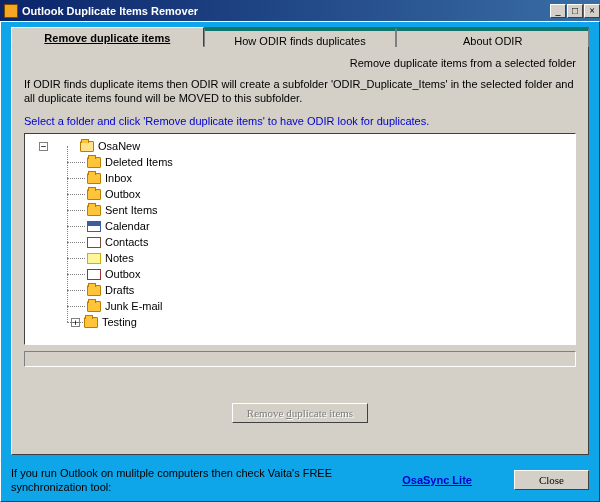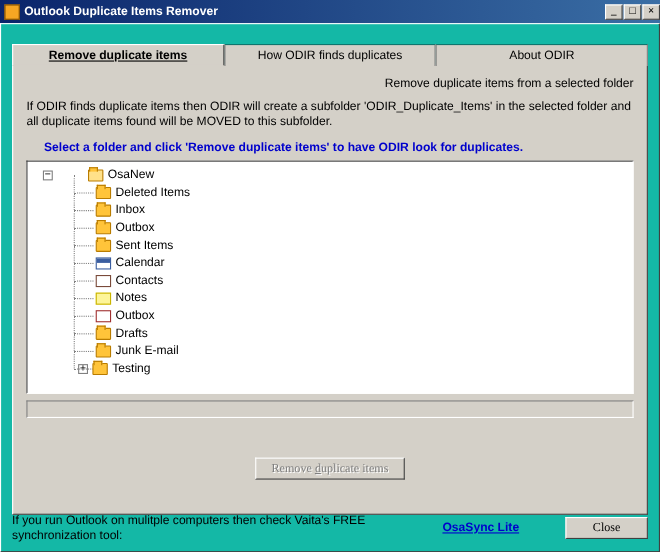--- a/index.html
+++ b/index.html
@@ -34,43 +34,43 @@
     background: #d4d0c8;
     border-top: 1px solid #fff;
     border-left: 1px solid #fff;
     border-right: 1px solid #404040;
     border-bottom: 1px solid #404040;
     font: bold 10px/12px Tahoma;
     text-align: center;
     color: #000;
   }
   .client {
-    background: #14b8a6;
+    background: #0ea5e9;
     border-top: 1px solid #fff;
     border-left: 1px solid #fff;
     border-right: 1px solid #404040;
     border-bottom: 1px solid #404040;
     height: 481px;
-    padding: 17px 10px 6px 10px;
+    padding: 4px 10px 6px 10px;
     position: relative;
   }
   
   .tabstrip {
     display: flex;
     gap: 0;
     position: relative;
     top: 1px;
     z-index: 2;
   }
   .tab {
     flex: 1;
     height: 20px;
     line-height: 20px;
     text-align: center;
-    border-top: 1px solid #0f766e;
+    border-top: 4px solid #0f766e;
     border-left: 1px solid #808080;
     border-right: 1px solid #808080;
     background: #d4d0c8;
     color: #000;
   }
   .tab.active {
     font-weight: bold;
     text-decoration: underline;
     border-top: 1px solid #fff;
     border-left: 1px solid #fff;
@@ -96,22 +96,22 @@
   .subtitle {
     text-align: right;
     margin: 0 0 8px 0;
   }
   .helptext {
     margin: 0 0 10px 0;
     line-height: 14px;
   }
   .instruction {
     color: #0000cc;
-    font-weight: bold;
-    margin: 0 0 6px 16px;
+    font-weight: normal;
+    margin: 0 0 6px 0;
   }
   .treebox {
     background: #fff;
     border-top: 1px solid #404040;
     border-left: 1px solid #404040;
     border-right: 1px solid #fff;
     border-bottom: 1px solid #fff;
     padding: 4px 6px;
     height: 212px;
     overflow: auto;

